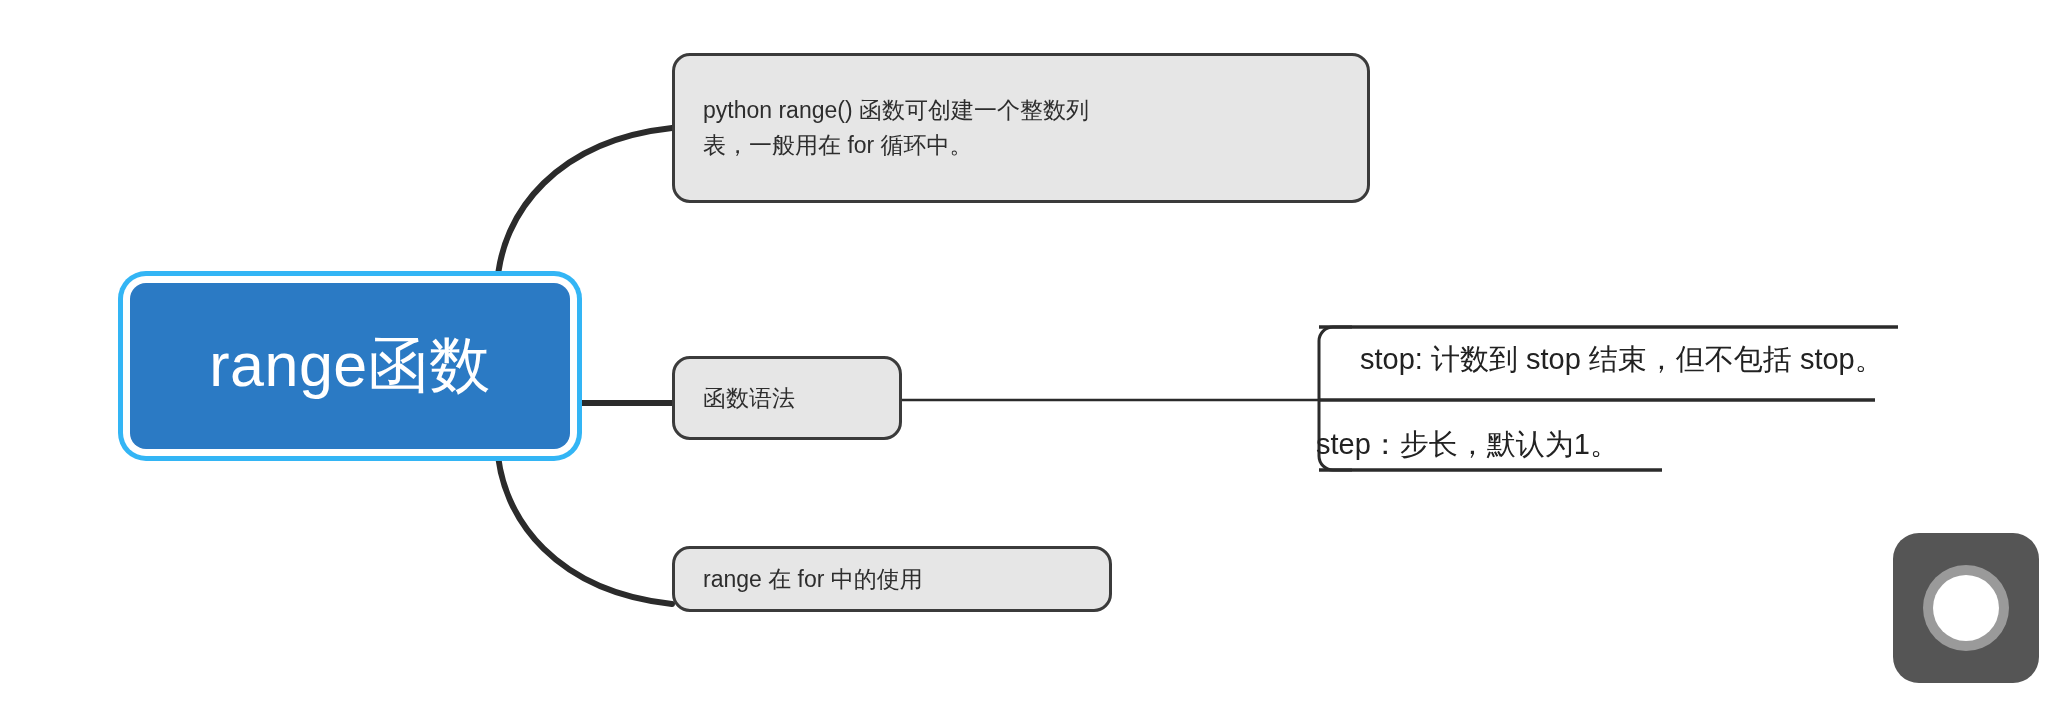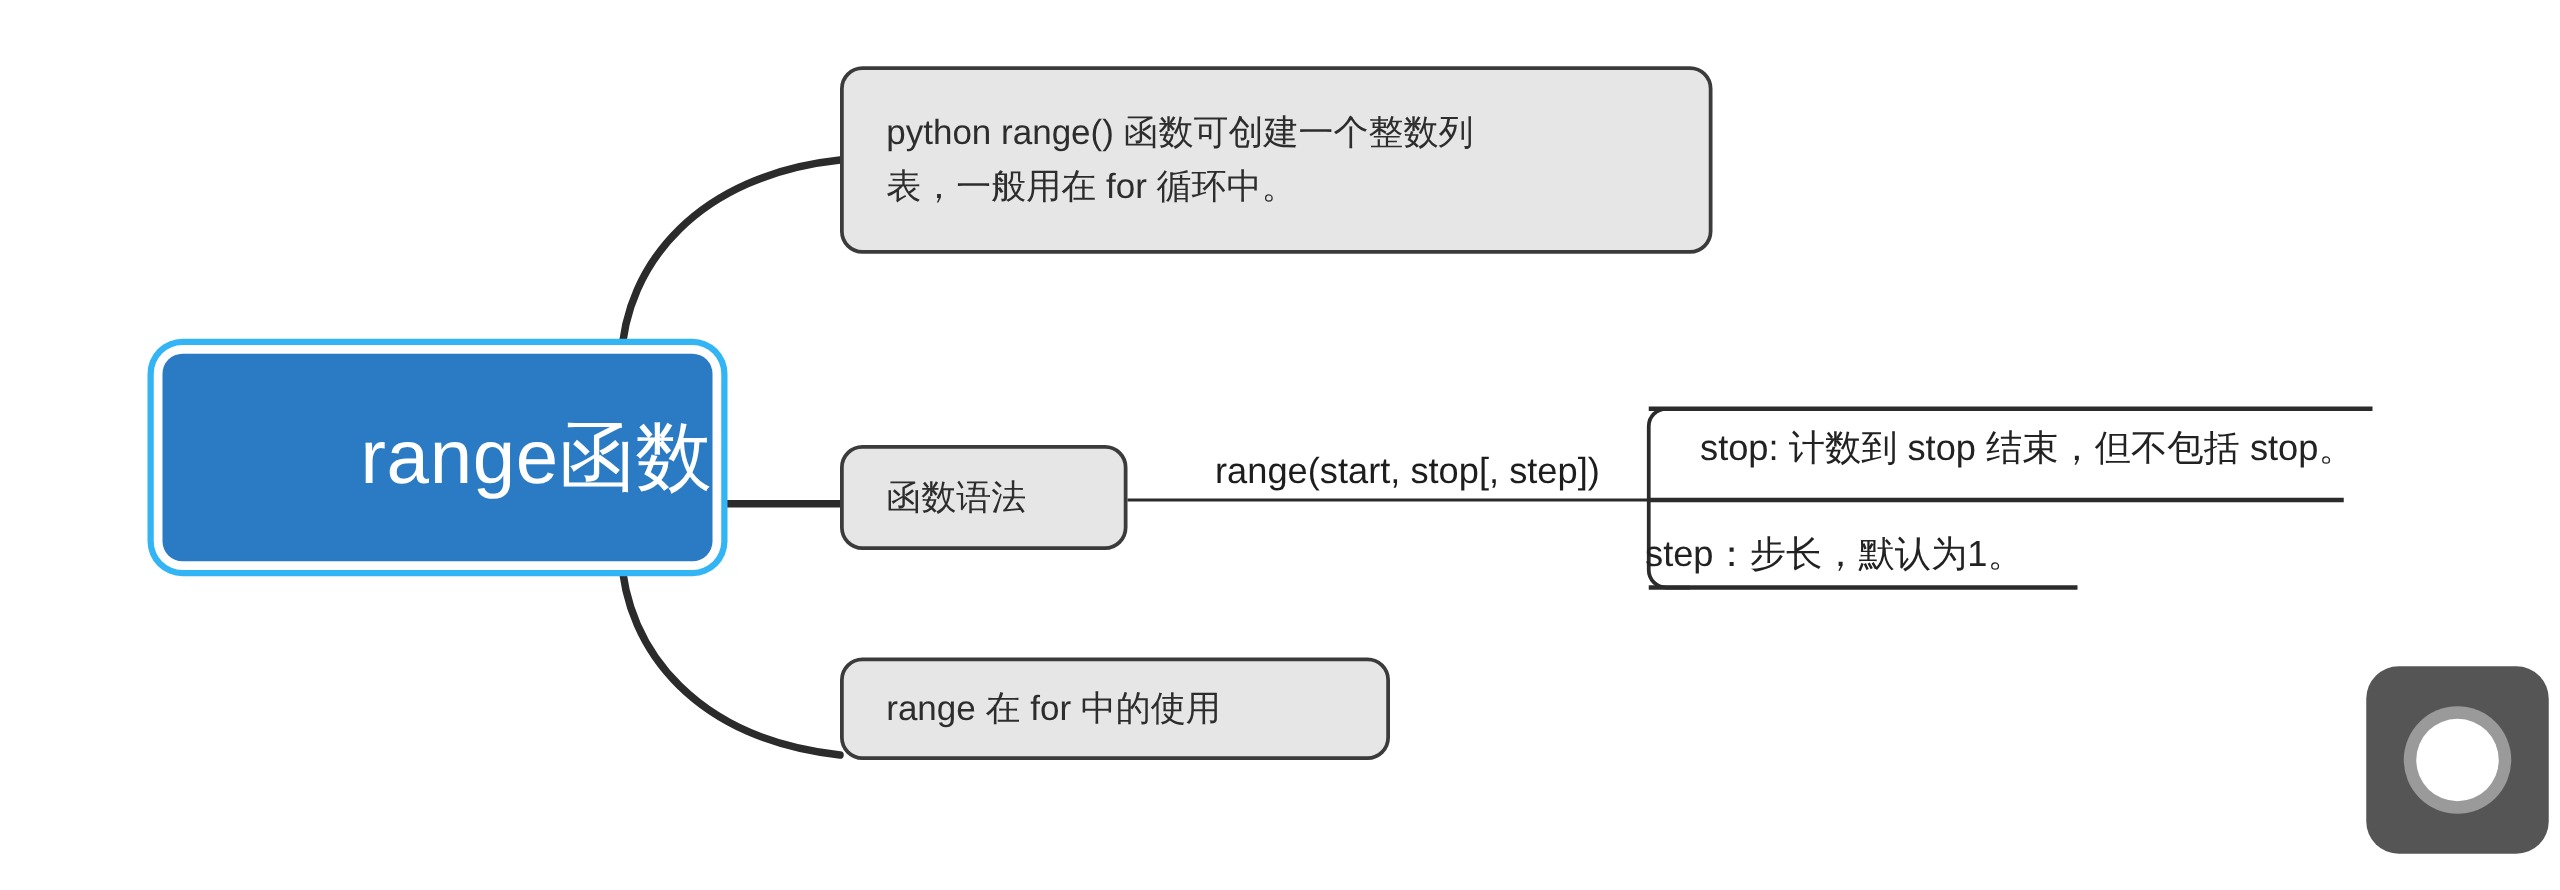--- a/index.html
+++ b/index.html
@@ -34,62 +34,61 @@
     align-items: center;
   }
 
   .root-node {
     left: 130px;
     top: 283px;
     width: 440px;
     height: 166px;
     background: #2b7ac4;
     border-radius: 16px;
-    justify-content: flex-end;
+    justify-content: center;
     box-shadow: 0 0 0 7px #ffffff, 0 0 0 12px #33b5f5;
   }
   .root-label {
     color: #ffffff;
     font-size: 61px;
     line-height: 1.1;
     letter-spacing: 0.5px;
     white-space: nowrap;
   }
 
   .gray-node {
     background: #e6e6e6;
     border: 3px solid #3b3b3b;
     border-radius: 18px;
     color: #2b2b2b;
   }
   .gray-node .gray-label {
-    padding: 0 9px;
-    font-size: 28px;
+    padding: 0 28px;
+    font-size: 23px;
     line-height: 1.52;
     color: #2d2d2d;
-    margin-left: 25px;
   }
 
   #node-desc {
     left: 672px;
     top: 53px;
     width: 698px;
     height: 150px;
   }
   #node-syntax {
     left: 672px;
     top: 356px;
     width: 230px;
     height: 84px;
   }
   #node-forloop {
     left: 672px;
-    top: 526px;
+    top: 546px;
     width: 440px;
-    height: 82px;
+    height: 66px;
   }
 
   
   .leaf {
     position: absolute;
     font-size: 29px;
     color: #222222;
     white-space: nowrap;
     line-height: 1;
   }
@@ -172,21 +171,20 @@
   </div>
 
   <div class="node gray-node" id="node-syntax">
     <span class="gray-label">函数语法</span>
   </div>
 
   <div class="node gray-node" id="node-forloop">
     <span class="gray-label">range 在 for 中的使用</span>
   </div>
 
-  <span class="edge-label" id="label-signature">range(start, stop[, step])</span>
 
 
   <span class="leaf" id="leaf-stop">stop: 计数到 stop 结束，但不包括 stop。</span>
 
   <span class="leaf" id="leaf-step">step：步长，默认为1。</span>
 
   <div id="recorder-badge">
     <div class="ring-outer">
       <div class="ring-inner"></div>
     </div>

